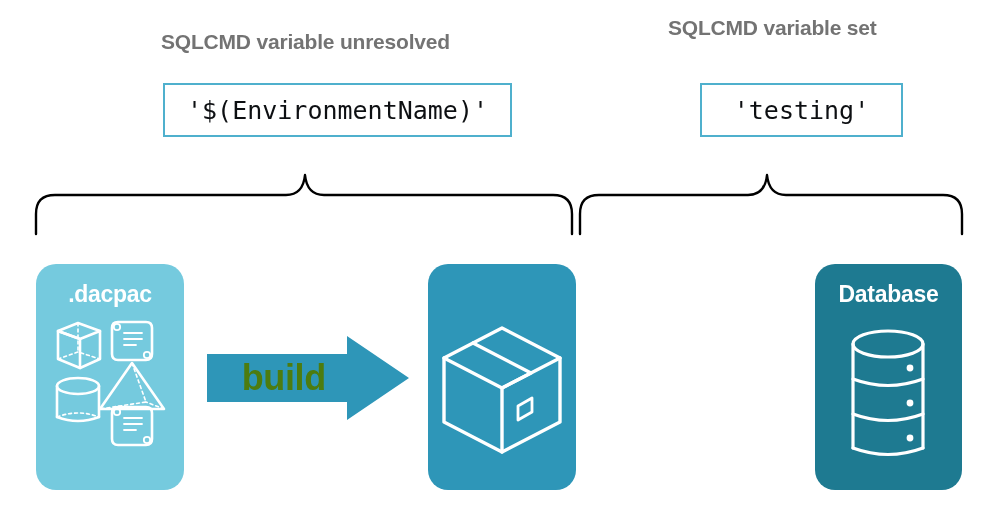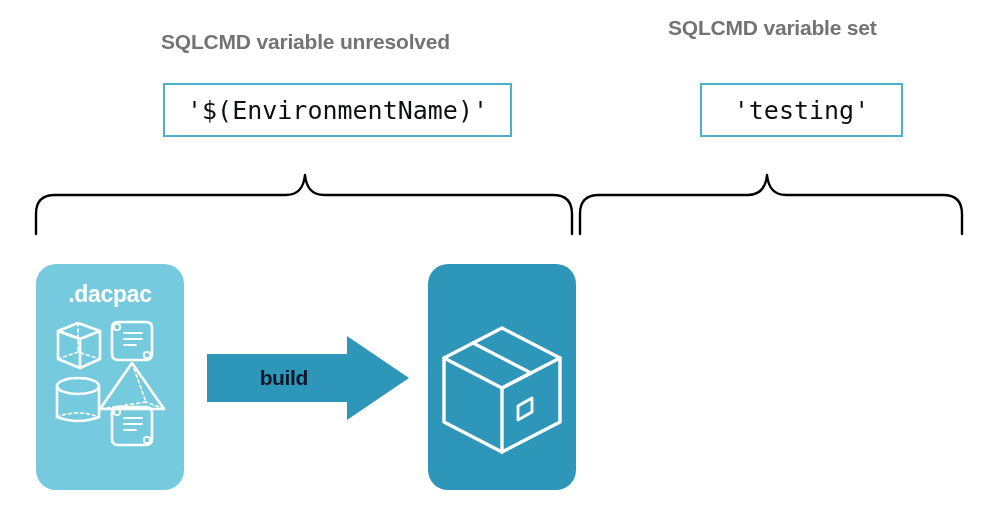--- a/index.html
+++ b/index.html
@@ -112,22 +112,22 @@
     position: absolute;
     top: 0;
     left: 0;
     width: 76%;
     height: 84px;
     display: flex;
     align-items: center;
     justify-content: center;
     font-family: "Liberation Sans", sans-serif;
     font-weight: bold;
-    font-size: 21px;
-    color: #0f172a;
+    font-size: 36px;
+    color: #4d7c0f;
     letter-spacing: -0.4px;
     pointer-events: none;
   }
 </style>
 </head>
 <body>
 
 <div class="stage">
 
   <div id="caption-left" class="caption">SQLCMD variable unresolved</div>
@@ -227,14 +227,30 @@
         <path d="M 74 78 L 74 142"></path>
 
         <path d="M 45 33 L 103 63 L 74 78"></path>
 
         <path d="M 90 96 L 104 88 L 104 102 L 90 110 Z" stroke-width="2.8"></path>
       </g>
     </svg>
   </div>
 
 
+  <div id="card-database" class="card">
+    <div class="card-title">Database</div>
+    <svg id="art-database" class="card-art" viewBox="0 0 147 148" xmlns="http://www.w3.org/2000/svg">
+      <g fill="none" stroke="#ffffff" stroke-width="3.2" stroke-linecap="round" stroke-linejoin="round">
+        <ellipse cx="73" cy="22" rx="35" ry="13"></ellipse>
+        <path d="M 38 22 L 38 126"></path>
+        <path d="M 108 22 L 108 126"></path>
+        <path d="M 38 126 Q 73 139 108 126"></path>
+        <path d="M 38 57 Q 73 70 108 57"></path>
+        <path d="M 38 92 Q 73 105 108 92"></path>
+        <circle cx="95" cy="46" r="3.4" fill="#ffffff" stroke="none"></circle>
+        <circle cx="95" cy="81" r="3.4" fill="#ffffff" stroke="none"></circle>
+        <circle cx="95" cy="116" r="3.4" fill="#ffffff" stroke="none"></circle>
+      </g>
+    </svg>
+  </div>
 
 </div>
 
 </body></html>

